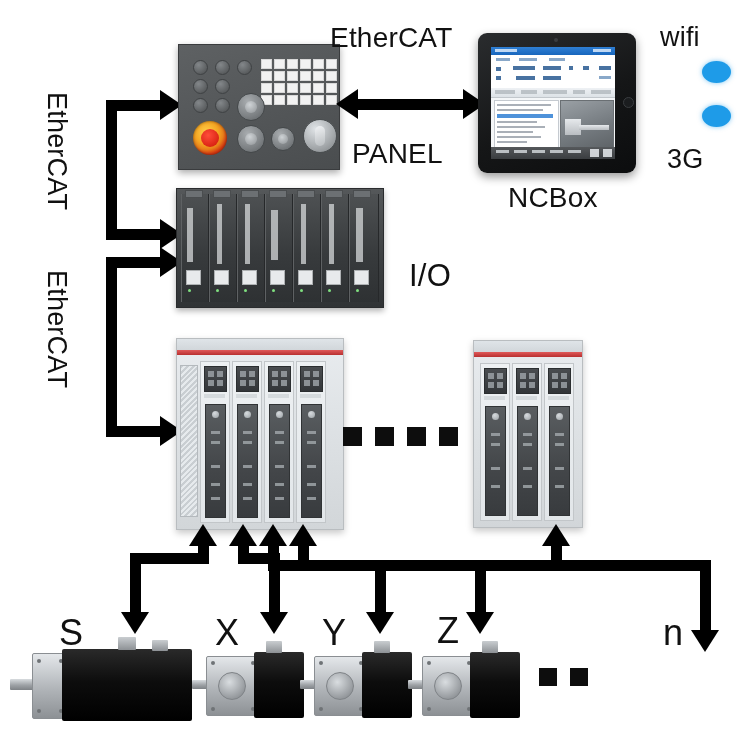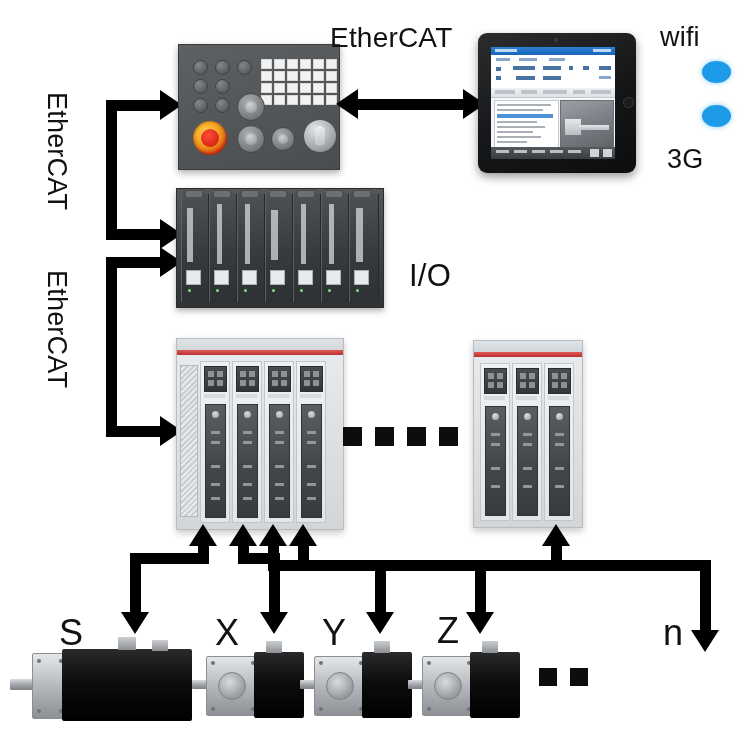--- a/index.html
+++ b/index.html
@@ -190,20 +190,21 @@
     </div>
     <div class="knob-big" style="left:124px;top:74px;width:32px;height:32px;">
       <div class="knob-big-in" style="left:11px;top:6px;width:10px;height:20px;border-radius:5px;"></div>
     </div>
   </div>
 
   <div class="lbl" style="left:330px;top:22px;font-size:28px;">EtherCAT</div>
   <div class="bar" style="left:358px;top:99px;width:106px;height:11px;"></div>
   <div class="arrow ar-left" style="left:336px;top:89px;"></div>
   <div class="arrow ar-right" style="left:463px;top:89px;"></div>
+  <div class="lbl" style="left:352px;top:138px;font-size:28px;">PANEL</div>
 
   <div class="tablet" style="left:478px;top:33px;width:158px;height:140px;">
     <div class="tab-cam" style="left:76px;top:5px;width:4px;height:4px;"></div>
     <div class="tab-home" style="left:145px;top:64px;width:9px;height:9px;"></div>
 
     <div class="tab-screen" style="left:13px;top:14px;width:124px;height:112px;">
 
       <div class="tab-title">
         <i style="left:4px;width:22px;"></i>
           <i style="right:4px;width:18px;"></i>
@@ -253,20 +254,21 @@
         <i style="left:5px;width:13px;"></i>
           <i style="left:23px;width:13px;"></i>
         <i style="left:41px;width:13px;"></i>
           <i style="left:59px;width:13px;"></i>
         <i style="left:77px;width:13px;"></i>
         <i style="left:99px;width:9px;height:8px;top:2px;background:#e8ebee;"></i>
         <i style="left:112px;width:9px;height:8px;top:2px;background:#e8ebee;"></i>
       </div>
     </div>
   </div>
+  <div class="lbl" style="left:508px;top:182px;font-size:28px;">NCBox</div>
 
   <div class="lbl" style="left:660px;top:22px;font-size:27px;">wifi</div>
   <div class="wdot" style="left:702px;top:61px;width:29px;height:22px;"></div>
   <div class="wdot" style="left:702px;top:105px;width:29px;height:22px;"></div>
   <div class="lbl" style="left:667px;top:144px;font-size:27px;">3G</div>
 
   <div class="iorack" style="left:176px;top:188px;width:206px;height:118px;">
     <div class="io-mod" style="left:4px;width:26px;">
       <div class="io-cap" style="left:3px;width:16px;"></div>
       <div class="io-slot" style="left:5px;top:14px;width:6px;height:54px;"></div>

